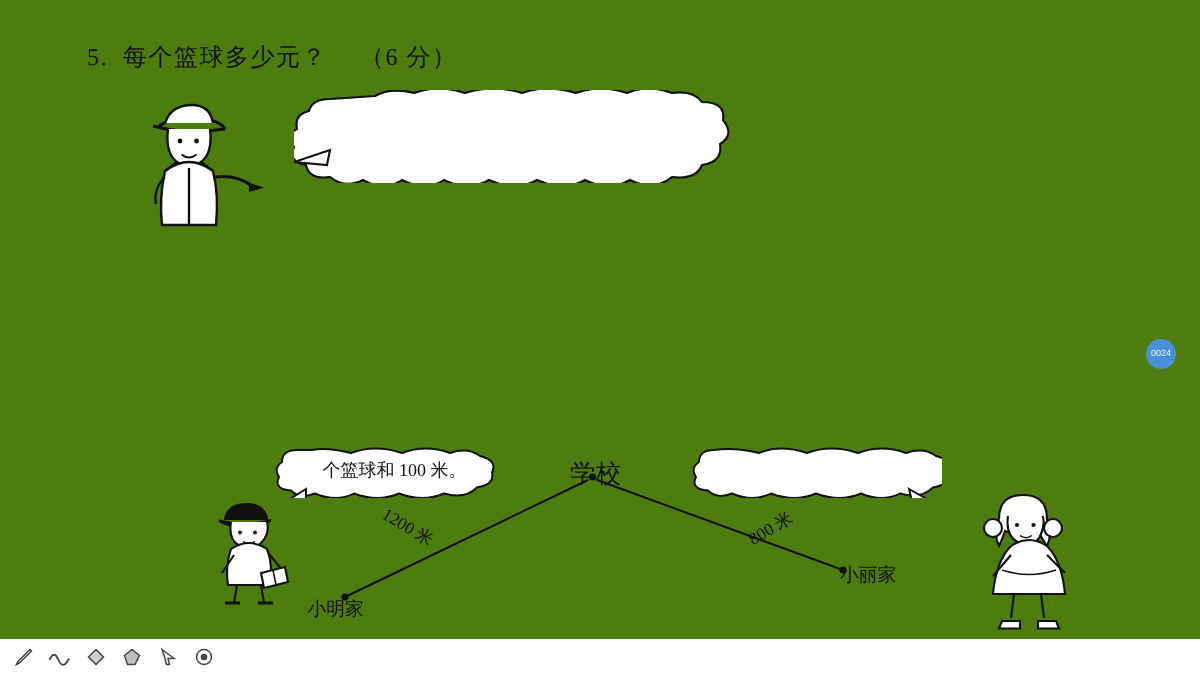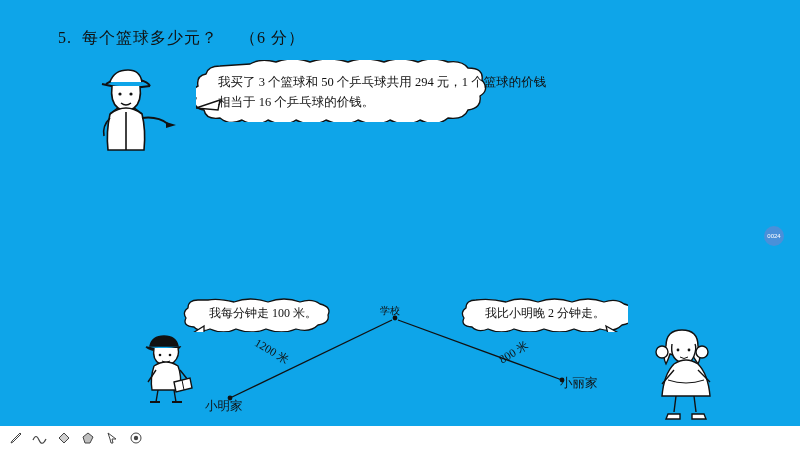--- a/index.html
+++ b/index.html
@@ -12,21 +12,21 @@
     background: #ffffff;
     font-family: "Liberation Serif", serif;
     overflow: hidden;
     position: relative;
   }
   .page {
     position: absolute;
     left: 0; top: 0;
     width: 800px;
     height: 450px;
-    background: #0ea5e9;
+    background: #4d7c0f;
   }
 
   
   .q5-head {
     position: absolute;
     left: 58px;
     top: 28px;
     font-size: 16px;
     color: #111;
     letter-spacing: 1px;
@@ -116,21 +116,21 @@
     color: #111;
     text-align: center;
   }
 
   .lbl {
     position: absolute;
     font-size: 11.5px;
     color: #111;
     white-space: nowrap;
   }
-  .lbl-school { left: 380px; top: 304px; font-size: 10px; }
+  .lbl-school { left: 380px; top: 304px; font-size: 17px; }
   .lbl-d1 { left: 253px; top: 344px; transform: rotate(31deg); }
   .lbl-d2 { left: 498px; top: 345px; transform: rotate(-31deg); }
   .lbl-xm { left: 205px; top: 398px; font-size: 12.5px; font-family: Liberation Mono, monospace;}
   .lbl-xl { left: 560px; top: 375px; font-size: 12.5px;}
 
   .boy6 {
     position: absolute;
     left: 136px;
     top: 330px;
     width: 66px;
@@ -224,44 +224,42 @@
 
   <div class="bubble5">
     <svg width="366" height="62" viewBox="0 0 366 62" style="position:absolute;left:0;top:0;">
       <path d="M24 6 q-12 0 -14 8 q-10 2 -8 12 q-8 4 -2 12 q-4 10 8 12 q2 10 16 8 q10 8 22 2
                q14 8 26 0 q16 8 28 0 q16 8 30 0 q18 8 32 0 q18 8 32 0 q16 8 30 0 q16 8 28 -2
                q16 2 20 -8 q14 -2 12 -14 q10 -6 2 -16 q2 -12 -14 -12 q-6 -8 -20 -6
                q-16 -6 -30 0 q-18 -6 -34 0 q-20 -6 -36 0 q-20 -6 -38 0 q-18 -6 -34 0
                q-16 -4 -26 2 z" fill="#ffffff" stroke="#111" stroke-width="1.4"></path>
       <path d="M24 40 l-24 8 l22 2 z" fill="#ffffff" stroke="#111" stroke-width="1.4"></path>
     </svg>
-    <div class="b-text">我买了 3 个篮球和 50 个乒乓球共用 294 元，1 个篮球的价钱相当于 16 个乒乓球的价钱。</div>
   </div>
 
   <div class="badge">0024</div>
 
 
   <div class="bubble6l">
     <svg width="156" height="36" viewBox="0 0 156 36" style="position:absolute;left:0;top:0;">
       <path d="M16 4 q-10 0 -10 8 q-6 4 -2 10 q-4 8 8 9 q6 6 16 2 q14 6 26 0 q16 6 30 0
                q16 6 30 0 q14 4 22 -4 q12 -2 10 -10 q4 -8 -8 -11 q-8 -6 -20 -2
                q-16 -6 -32 0 q-18 -6 -34 0 q-16 -4 -26 -2 z" fill="#ffffff" stroke="#111" stroke-width="1.3"></path>
       <path d="M22 30 l-16 10 l16 -2 z" fill="#ffffff" stroke="#111" stroke-width="1.3"></path>
     </svg>
-    <div class="b-text">我每分钟走 100 米。</div>
+    <div class="b-text">个篮球和 100 米。</div>
   </div>
 
   <div class="bubble6r">
     <svg width="168" height="36" viewBox="0 0 168 36" style="position:absolute;left:0;top:0;">
       <path d="M16 4 q-10 0 -10 8 q-6 4 -2 10 q-4 8 8 9 q6 6 16 2 q14 6 26 0 q16 6 30 0
                q16 6 30 0 q14 6 26 0 q14 4 22 -4 q12 -2 10 -10 q4 -8 -8 -11 q-8 -6 -20 -2
                q-16 -6 -32 0 q-18 -6 -34 0 q-18 -6 -32 0 q-16 -4 -30 -2 z" fill="#ffffff" stroke="#111" stroke-width="1.3"></path>
       <path d="M146 30 l18 10 l-16 -2 z" fill="#ffffff" stroke="#111" stroke-width="1.3"></path>
     </svg>
-    <div class="b-text">我比小明晚 2 分钟走。</div>
   </div>
 
   <div class="q6-diagram">
     <svg width="560" height="130" viewBox="0 0 560 130">
 
       <line x1="100" y1="108" x2="262" y2="30" stroke="#111" stroke-width="1.3"></line>
       <circle cx="100" cy="108" r="2.4" fill="#111"></circle>
 
       <line x1="268" y1="30" x2="432" y2="90" stroke="#111" stroke-width="1.3"></line>
       <circle cx="432" cy="90" r="2.4" fill="#111"></circle>

